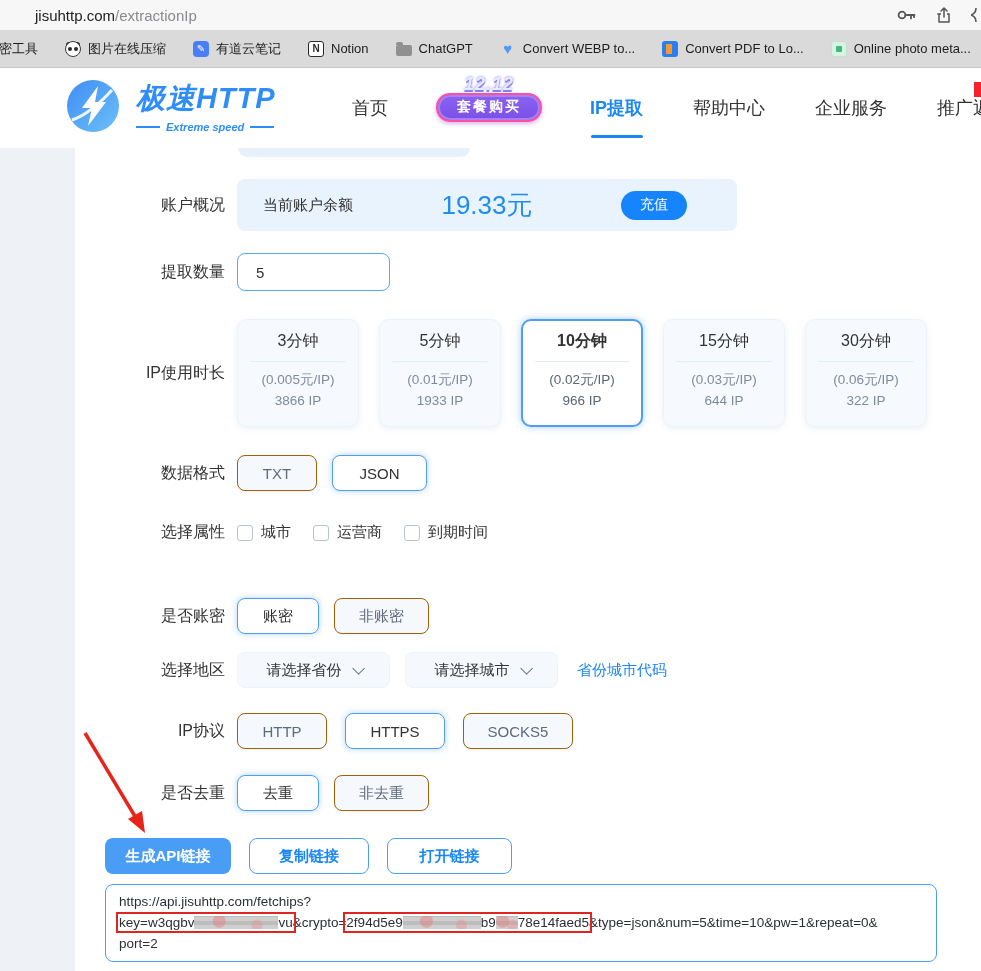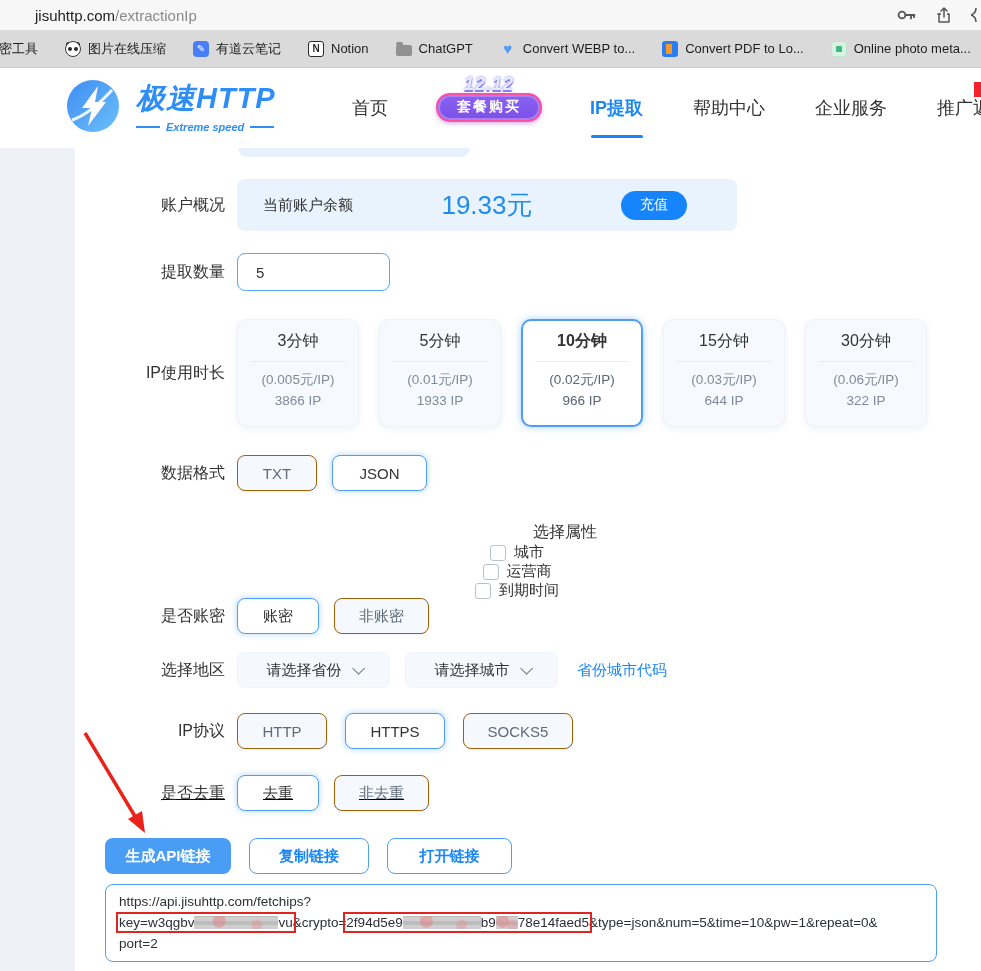--- a/index.html
+++ b/index.html
@@ -246,21 +246,21 @@
         </div>
     </div>
   </div>
 
   <div class="row" style="top:307px;">
     <div class="rlabel">数据格式</div>
     <span class="pill" style="width:80px; margin-right:15px;">TXT</span>
     <span class="pill sel" style="width:95px;">JSON</span>
   </div>
 
-  <div class="row" style="top:374px;flex-direction:column;">
+  <div class="row" style="top:374px;">
     <div class="rlabel">选择属性</div>
     <span class="chk">
         <span class="chk-box"></span>
         <span>城市</span>
       </span>
     <span class="chk">
         <span class="chk-box"></span>
         <span>运营商</span>
       </span>
     <span class="chk">
@@ -288,21 +288,21 @@
     <span class="region-link">省份城市代码</span>
   </div>
 
   <div class="row" style="top:565px;">
     <div class="rlabel">IP协议</div>
     <span class="pill" style="width:90px; margin-right:18px;">HTTP</span>
     <span class="pill sel" style="width:100px; margin-right:18px;">HTTPS</span>
     <span class="pill" style="width:110px;">SOCKS5</span>
   </div>
 
-  <div class="row" style="top:627px;text-decoration:underline;">
+  <div class="row" style="top:627px;">
     <div class="rlabel">是否去重</div>
     <span class="pill sel" style="width:82px; margin-right:15px;">去重</span>
     <span class="pill" style="width:95px;">非去重</span>
   </div>
 
   <div class="row" style="top:690px; left:30px;">
     <button class="btn-primary">生成API链接</button>
     <button class="btn-outline" style="width:120px; margin-left:18px;">复制链接</button>
     <button class="btn-outline" style="width:125px; margin-left:18px;">打开链接</button>
   </div>

